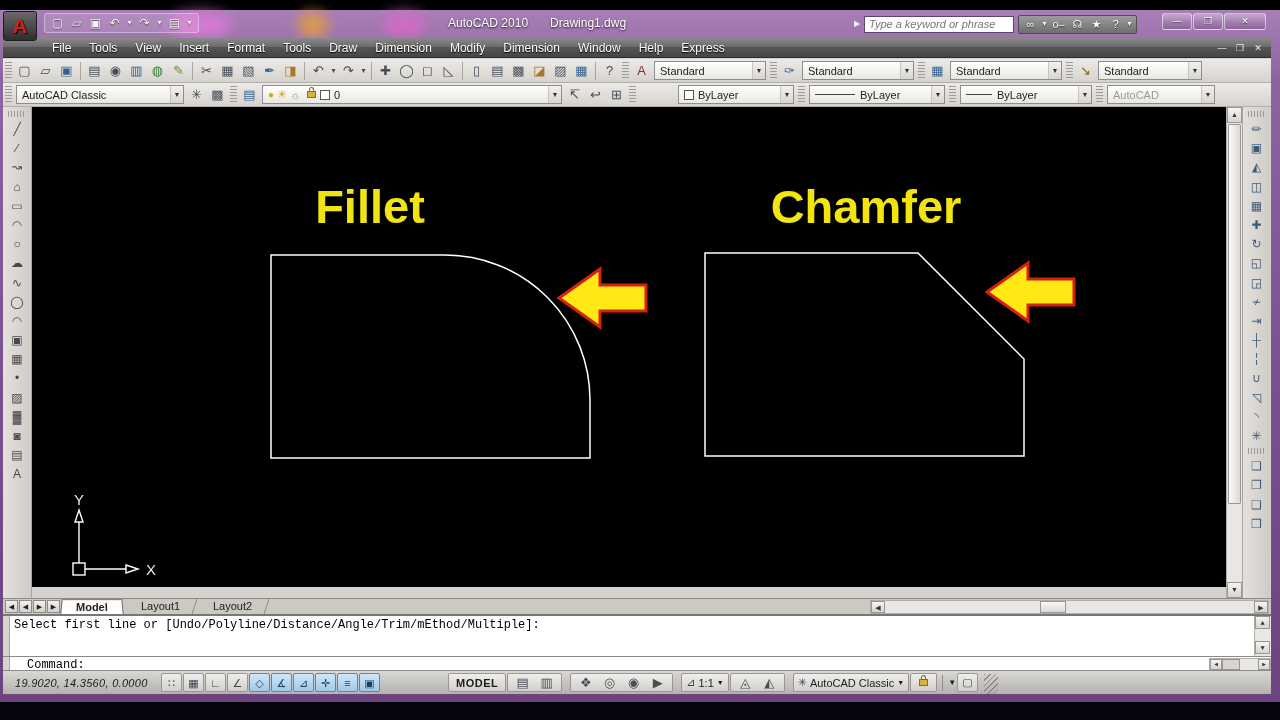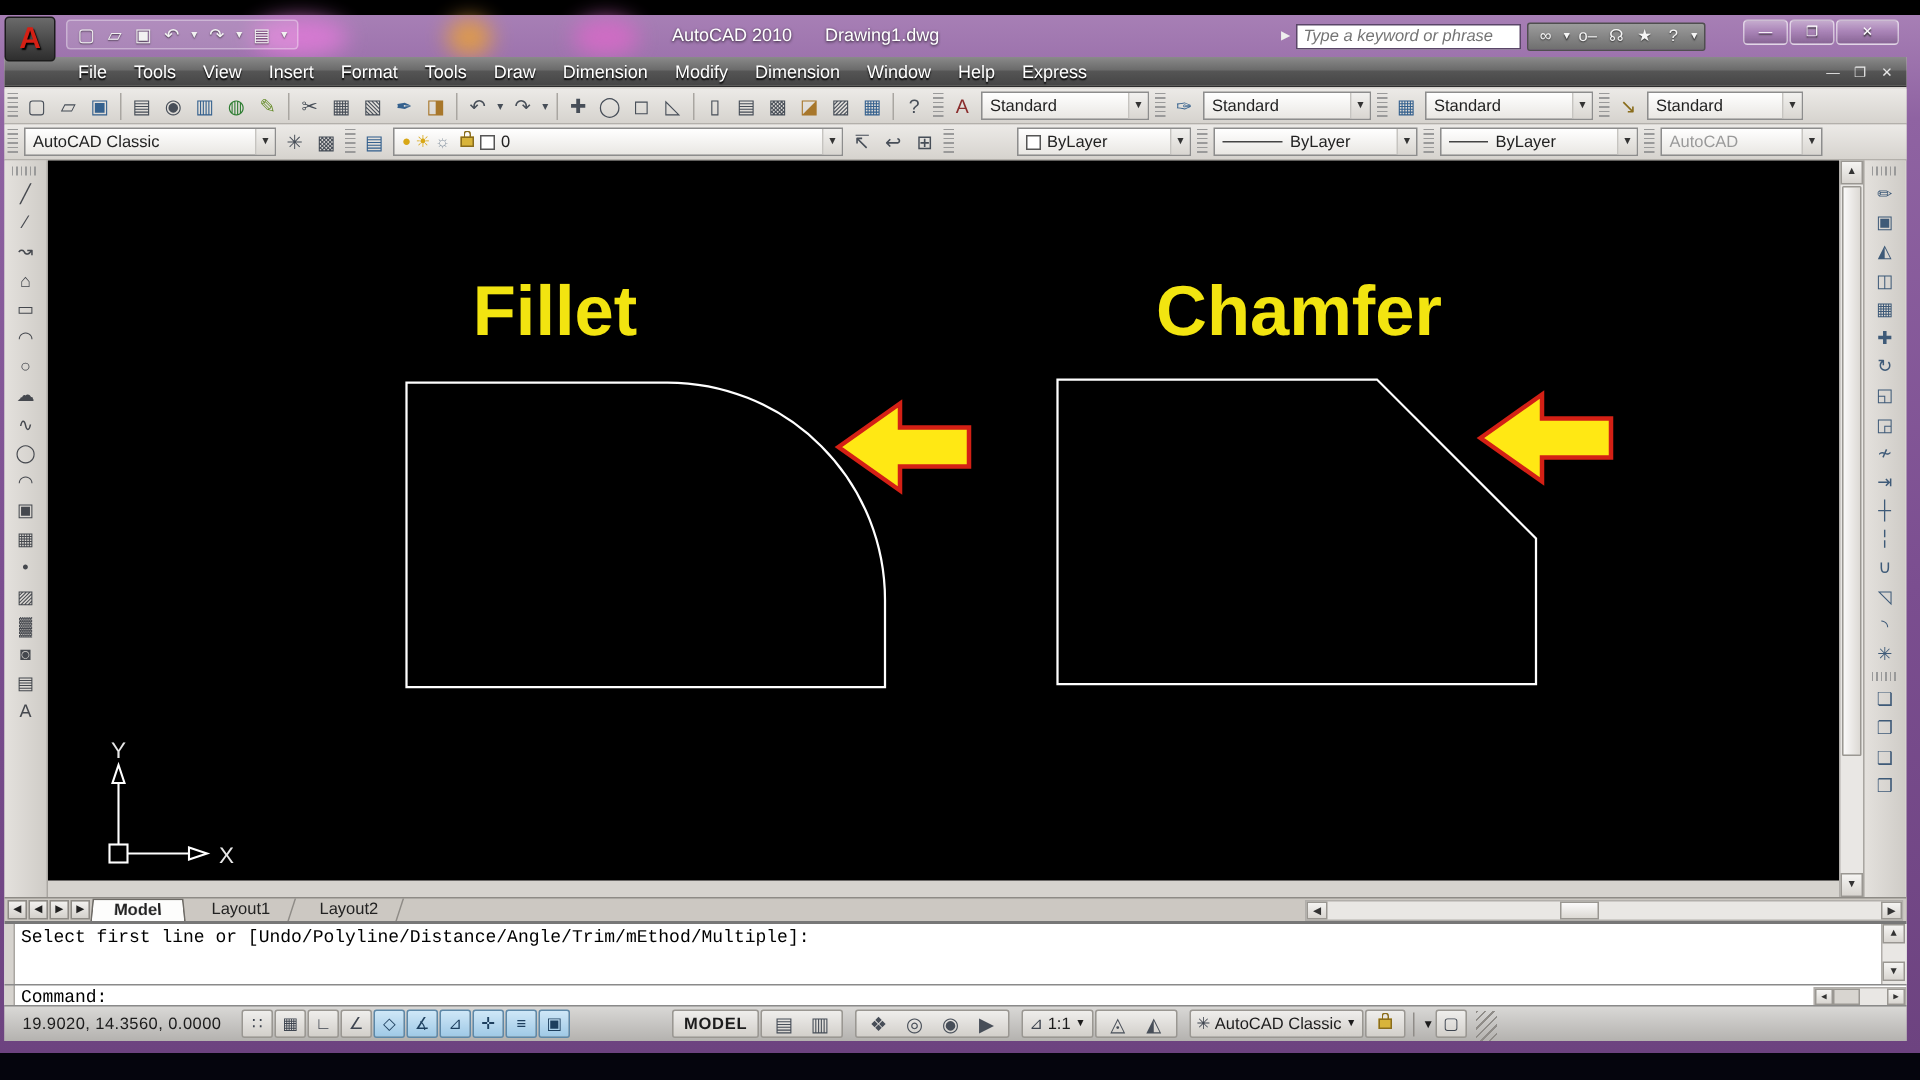--- a/index.html
+++ b/index.html
@@ -111,31 +111,31 @@
   
   #cmdwin { left:0; top:576px; width:100%; height:56px; background:#fff; border-top:2px solid #777;
     font-family:Liberation Mono, monospace; font-size:12px; color:#000; }
   #cmdgrip { left:0; top:0; width:7px; height:100%; background:#d6d3ce;
     border-right:1px solid #a9a6a1; }
   #cmdhist { left:8px; top:1px; right:17px; height:36px; line-height:16px; padding-left:3px; overflow:hidden;}
   #cmdvsb { right:0; top:0; width:17px; height:40px; background:#e9e7e4; border-left:1px solid #b1aeaa; }
   #cmdvsb span { display:block; width:15px; height:13px; font-size:7px; line-height:12px; }
   #cmdvsb span.dn { margin-top:12px; }
   #cmddiv { left:0; top:40px; width:100%; height:1px; background:#8a8a8a; }
-  #cmdline { left:8px; top:42px; height:14px; line-height:14px; padding-left:3px; }
+  #cmdline { left:8px; top:42px; height:14px; line-height:14px; padding-left:16px; }
   #cmdhsb { right:0; top:42px; width:62px; height:13px; background:#e9e7e4; border:1px solid #b1aeaa;
     display:flex; align-items:center; }
   #cmdhsb .sb-btn { width:12px; height:11px; font-size:6px; line-height:10px;}
   #cmdhsb .thumb { width:18px; height:11px; background:#d8d5d0; border:1px solid #9a9792; }
 
   
   #statusbar { left:0; top:632px; width:100%; height:24px;
     background:linear-gradient(180deg,#d9d8d6,#b4b2af); border-top:1px solid #8a8a8a;
     display:flex; align-items:center; font-size:11px; color:#1c1c1c; }
-  #coords { width:158px; padding-left:12px; letter-spacing:.3px; }
+  #coords { width:158px; padding-left:12px; letter-spacing:.3px;font-style:italic; }
   .stg { display:flex; gap:1px; }
   .stg span { width:21px; height:19px; line-height:18px; text-align:center; font-size:11px; color:#3e4550;
     border:1px solid #9a9792; background:linear-gradient(180deg,#efeeec,#d2cfca); border-radius:2px;}
   .stg span.on { background:linear-gradient(180deg,#cfe7f7,#9fc9e6); border-color:#5d88a8; color:#1d3f5e; }
   .sgroup { display:flex; align-items:center; gap:1px; margin-left:8px; }
   .sgroup .sb { height:19px; border:1px solid #9a9792; border-radius:2px;
     background:linear-gradient(180deg,#efeeec,#d2cfca); display:flex; align-items:center;
     padding:0 4px; gap:3px; }
   .sgroup .sb .ig { font-size:11px; color:#3e4550; }
   #model-btn { font-size:11px; font-weight:bold; letter-spacing:.5px; padding:0 7px; }

